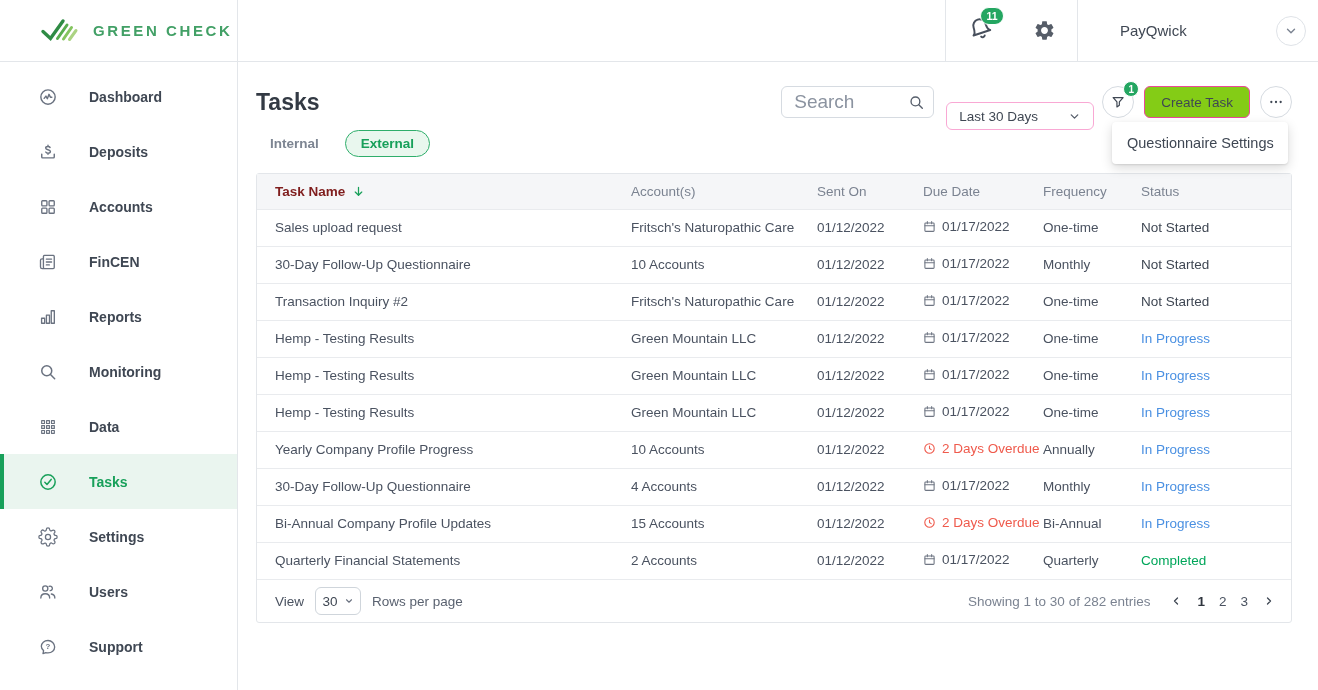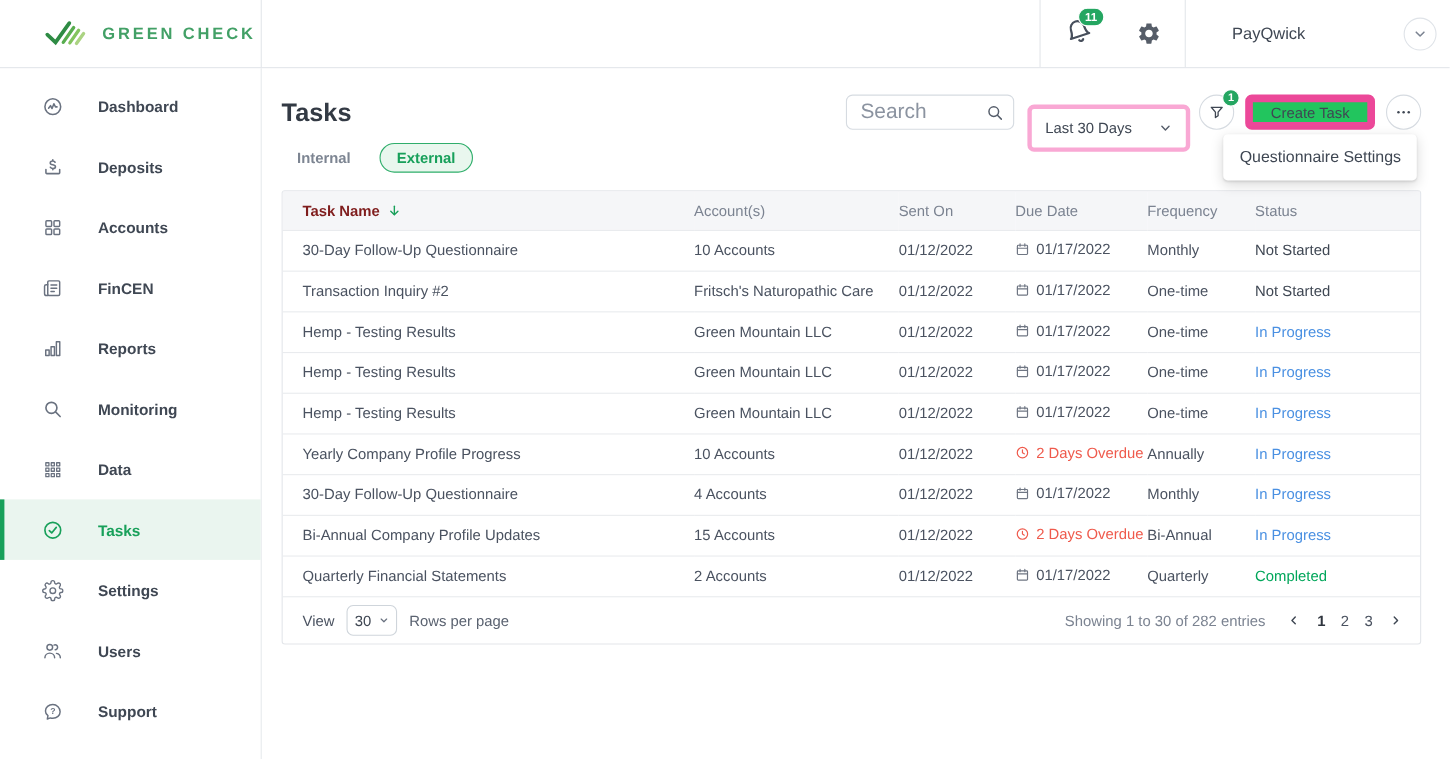--- a/index.html
+++ b/index.html
@@ -46,33 +46,33 @@
   .main { position:absolute; left:238px; top:62px; width:1080px; height:628px;
     background:#fff; padding:24px 26px 0 18px; }
   .page-header { display:flex; align-items:center; height:32px; }
   .page-title { font-size:23px; font-weight:700; color:#333a44; margin:0 auto 0 0; }
   .search-box { position:relative; width:153px; height:32px; }
   .search-box input { width:100%; height:100%; border:1px solid #d6dbe1; border-radius:6px;
     padding:0 32px 0 12px; font-size:19px; color:#701a75; outline:none;
     font-family:"Liberation Sans", sans-serif; }
   .search-box input::placeholder { color:#8b93a0; }
   .search-box .icon { position:absolute; right:9px; top:8px; color:#555d6a; }
-  .select-box { width:148px; height:43px; border:4px solid #f9a8d4; border-radius:6px; margin-left:12px;
+  .select-box { width:148px; height:28px; border:1px solid #f9a8d4; border-radius:6px; margin-left:12px;
     display:flex; align-items:center; justify-content:space-between; padding:0 12px; font-size:13.5px;
     color:#3f4753; cursor:pointer; background:#fff;margin-top:28px; }
   .select-box .icon { color:#555d6a; }
   .icon-btn { width:32px; height:32px; border:1px solid #d6dbe1; border-radius:50%;
     display:flex; align-items:center; justify-content:center; background:#fff; position:relative;
     color:#3f4753; cursor:pointer; }
   .filter-btn { margin-left:8px; }
   .filter-badge { position:absolute; top:-6px; right:-6px; min-width:16px; height:16px; background:#24a661;
     border-radius:8px; color:#fff; font-size:10px; font-weight:700; display:flex; align-items:center;
     justify-content:center; border:1.5px solid #fff; padding:0 3px; }
-  .create-btn { height:32px; margin-left:10px; padding:0 16px; border:7px solid #ec4899; border-radius:6px;
-    background:#22c55e; font-size:13.5px; color:#3f4753; display:flex; align-items:center; cursor:pointer;
+  .create-btn { height:32px; margin-left:10px; padding:0 16px; border:1px solid #ec4899; border-radius:6px;
+    background:#84cc16; font-size:13.5px; color:#3f4753; display:flex; align-items:center; cursor:pointer;
     font-family:"Liberation Sans", sans-serif; }
   .more-btn { margin-left:10px; }
 
   .tabs { margin-top:12px; height:27px; display:flex; align-items:center; gap:26px; padding-left:14px; }
   .tab { font-size:13.5px; font-weight:600; color:#7d8592; cursor:pointer; }
   .tab.active { border:1.5px solid #2fae6b; color:#17a05a; background:#e9f7ee;
     border-radius:999px; padding:5px 15px; font-weight:700; }
 
   
   .table-wrap { margin-top:16px; border:1px solid #e3e6ea; border-radius:3px; position:relative; }
@@ -337,20 +337,36 @@
                 </span>
               </span></th>
             <th>Account(s)</th>
             <th>Sent On</th>
             <th>Due Date</th>
             <th>Frequency</th>
             <th>Status</th>
           </tr>
       </thead>
       <tbody>
+          <tr>
+            <td class="first">Sales upload request</td>
+            <td>Fritsch's Naturopathic Care</td>
+            <td>01/12/2022</td>
+            <td><span class="due-cell">
+                <span class="icon">
+                  <svg width="13" height="13" viewBox="0 0 24 24" fill="none" stroke="currentColor" stroke-linecap="round" stroke-linejoin="round" stroke-width="2">
+                    <rect x="3.5" y="5.5" width="17" height="15.5" rx="1.5"></rect>
+                    <path d="M3.5 10.5h17M8 3v4M16 3v4"></path>
+                  </svg>
+                </span>
+                <span>01/17/2022</span>
+              </span></td>
+            <td>One-time</td>
+            <td><span style="color:#3f4753">Not Started</span></td>
+          </tr>
           <tr>
             <td class="first">30-Day Follow-Up Questionnaire</td>
             <td>10 Accounts</td>
             <td>01/12/2022</td>
             <td><span class="due-cell">
                 <span class="icon">
                   <svg width="13" height="13" viewBox="0 0 24 24" fill="none" stroke="currentColor" stroke-linecap="round" stroke-linejoin="round" stroke-width="2">
                     <rect x="3.5" y="5.5" width="17" height="15.5" rx="1.5"></rect>
                     <path d="M3.5 10.5h17M8 3v4M16 3v4"></path>
                   </svg>

